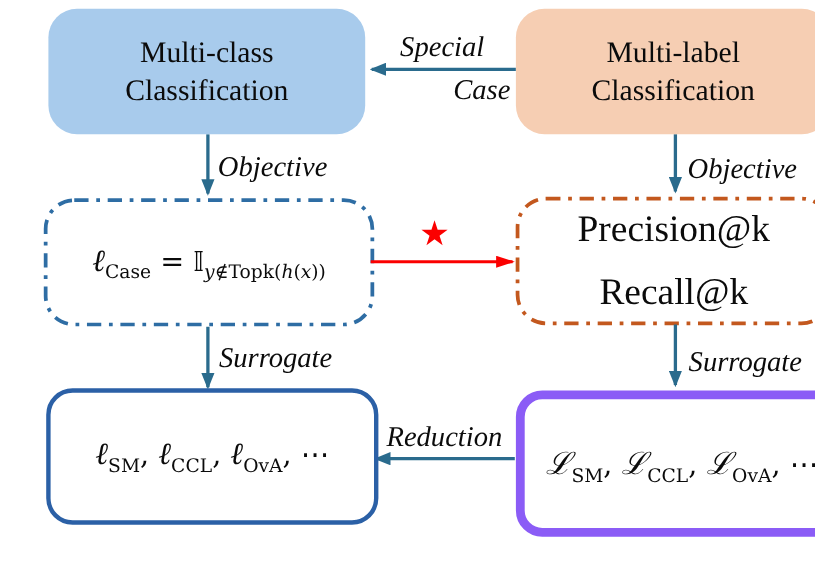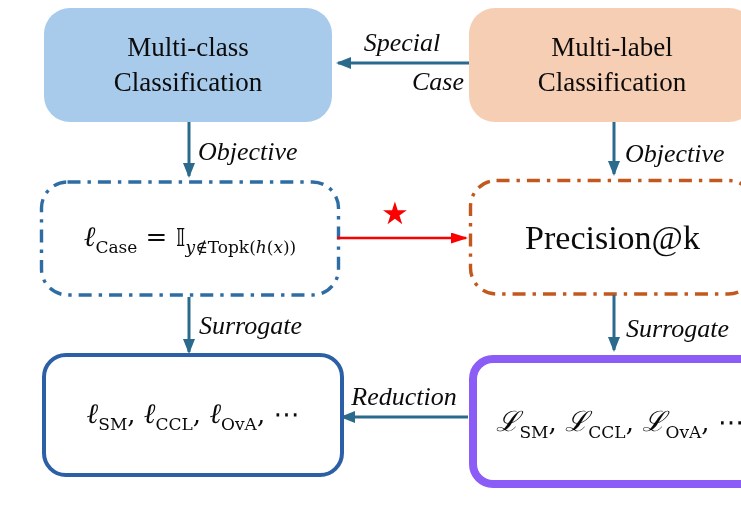--- a/index.html
+++ b/index.html
@@ -102,20 +102,21 @@
   <span class="edge-label lbl-reduction">Reduction</span>
 
   <span class="star">★</span>
 
   <div class="dashedbox-content topk-content">
     <div class="formula"><span class="fvar">ℓ</span><span class="fsub">Case</span><span class="fop"> = </span><span class="fbb">𝕀</span><span class="fsub fit">y</span><span class="fsub">∉</span><span class="fsub">Topk(</span><span class="fsub fit">h</span><span class="fsub">(</span><span class="fsub fit">x</span><span class="fsub">))</span></div>
   </div>
 
   <div class="dashedbox-content pk-content">
     <div>Precision@k</div>
+    <div>Recall@k</div>
   </div>
 
   <div class="outlinebox box-mc-surr">
     <div class="formula"><span class="fvar">ℓ</span><span class="fsub">SM</span><span class="fop">, </span><span class="fvar">ℓ</span><span class="fsub">CCL</span><span class="fop">, </span><span class="fvar">ℓ</span><span class="fsub">OvA</span><span class="fop">, </span><span class="fop">⋯</span></div>
   </div>
 
   <div class="outlinebox box-ml-surr">
     <div class="formula"><span class="fcal">ℒ</span><span class="fsub">SM</span><span class="fop">, </span><span class="fcal">ℒ</span><span class="fsub">CCL</span><span class="fop">, </span><span class="fcal">ℒ</span><span class="fsub">OvA</span><span class="fop">, </span><span class="fop">⋯</span></div>
   </div>
 

